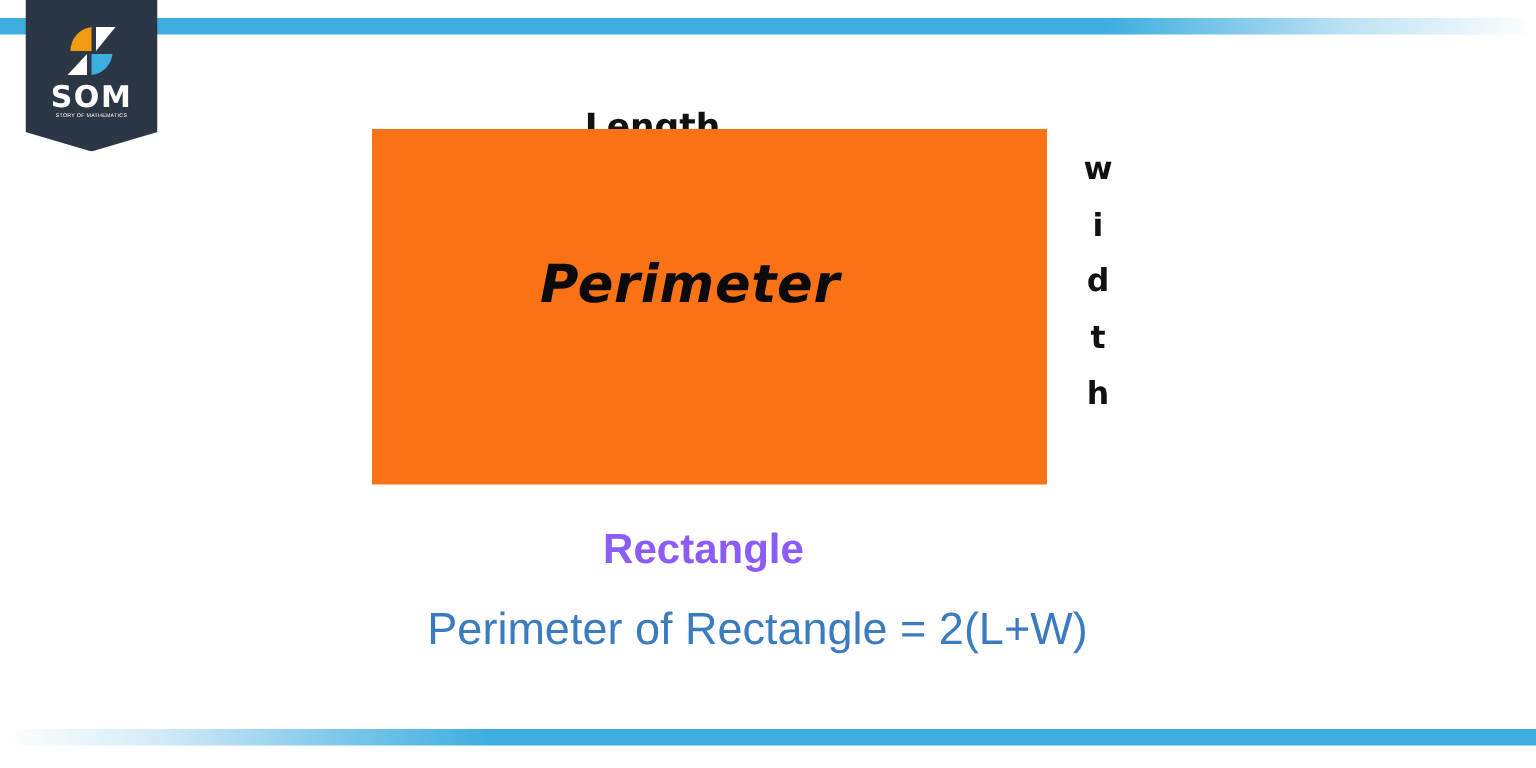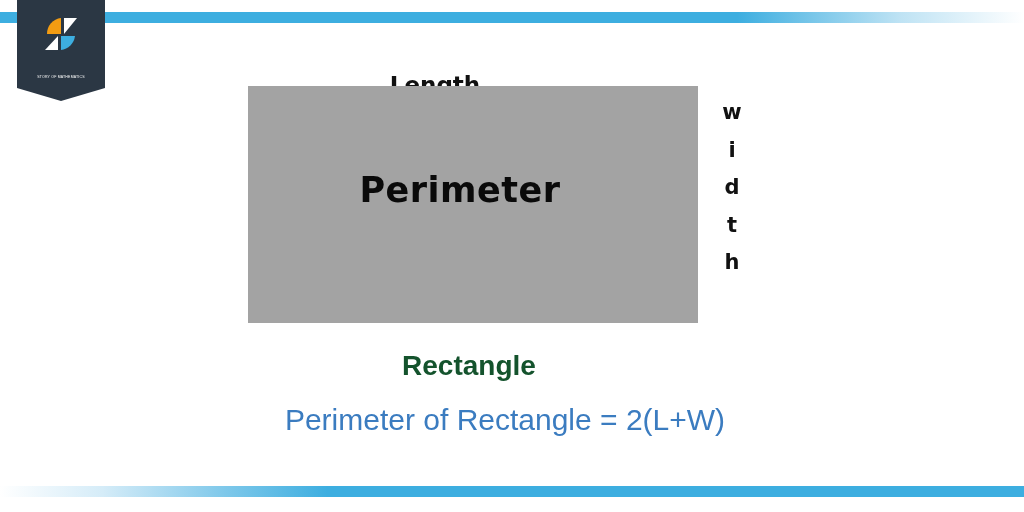--- a/index.html
+++ b/index.html
@@ -6,45 +6,46 @@
   body { width:1024px; height:512px; position:relative; background:#ffffff; overflow:hidden; font-family:"Liberation Sans", sans-serif; }
   .bar-top { position:absolute; left:0; top:12px; width:1024px; height:11px;
     background:linear-gradient(to right, #3daee0 0%, #3daee0 72%, #bfe3f4 88%, #ffffff 100%); }
   .bar-bottom { position:absolute; left:0; top:486px; width:1024px; height:11px;
     background:linear-gradient(to right, #ffffff 0%, #d5ecf8 10%, #7ec8ea 22%, #3daee0 32%, #3daee0 100%); }
   .logo { position:absolute; left:17px; top:0; width:88px; height:101px; }
   .logo svg { display:block; }
   .logo-text { position:absolute; left:0; top:52px; width:88px; text-align:center; color:#ffffff; font-weight:bold; font-size:20px; letter-spacing:1px; font-family:"DejaVu Sans", sans-serif; }
   .logo-sub { position:absolute; left:0; top:75px; width:88px; text-align:center; color:#ffffff; font-size:3.5px; letter-spacing:0.2px; }
   .label-length { position:absolute; left:360px; top:46px; width:150px; text-align:center; font-weight:bold; font-size:23px; color:#111; font-family:"DejaVu Sans", sans-serif;margin-top:26px; }
-  .rect { position:absolute; left:248px; top:86px; width:450px; height:237px; background:#a3a3a3; }
+  .rect { position:absolute; left:248px; top:86px; width:450px; height:237px; background:#f97316;font-style:italic; }
   .rect-label { position:absolute; left:0; top:84px; width:424px; text-align:center; font-weight:bold; font-size:35px; color:#0a0a0a; font-family:"DejaVu Sans", sans-serif; letter-spacing:0.5px; }
   .width-col { position:absolute; left:720px; top:98px; width:24px; }
   .width-col span { display:block; height:37.5px; text-align:center; font-weight:bold; font-size:21px; color:#111; font-family:"DejaVu Sans", sans-serif; line-height:28px; }
-  .label-shape { position:absolute; left:369px; top:350px; width:200px; text-align:center; font-weight:bold; font-size:28px; color:#14532d; }
+  .label-shape { position:absolute; left:369px; top:350px; width:200px; text-align:center; font-weight:bold; font-size:28px; color:#8b5cf6; }
   .formula { position:absolute; left:240px; top:403px; width:530px; text-align:center; font-weight:normal; font-size:30px; color:#3b7cc0; }
 </style>
 </head>
 <body>
 
 <div class="bar-top"></div>
 <div class="bar-bottom"></div>
 
 <div class="logo">
   <svg width="88" height="101" viewBox="0 0 88 101">
     <polygon points="0,0 88,0 88,88 44,101 0,88" fill="#2b3744"></polygon>
 
     <path d="M44,18 L44,34 L30,34 A16,16 0 0 1 44,18 Z" fill="#f39c12"></path>
 
     <polygon points="47,18 60,18 47,34" fill="#ffffff"></polygon>
 
     <polygon points="28,50 41,50 41,36" fill="#ffffff"></polygon>
 
     <path d="M44,36 L58,36 A16,16 0 0 1 44,50 Z" fill="#3daee0"></path>
   </svg>
+  <div class="logo-text">SOM</div>
   <div class="logo-sub">STORY OF MATHEMATICS</div>
 </div>
 
 <div class="label-length">Length</div>
 
 <div class="rect">
   <div class="rect-label">Perimeter</div>
 </div>
 
 <div class="width-col">

